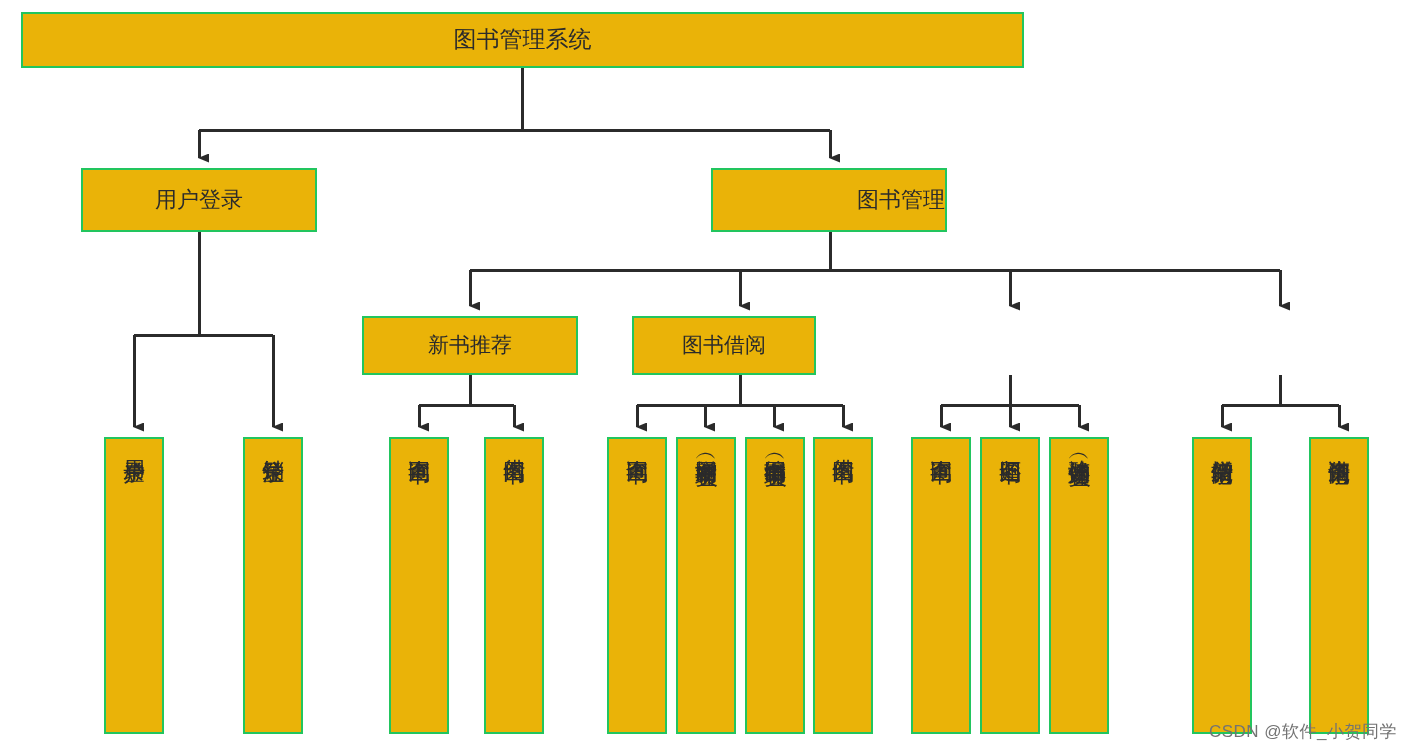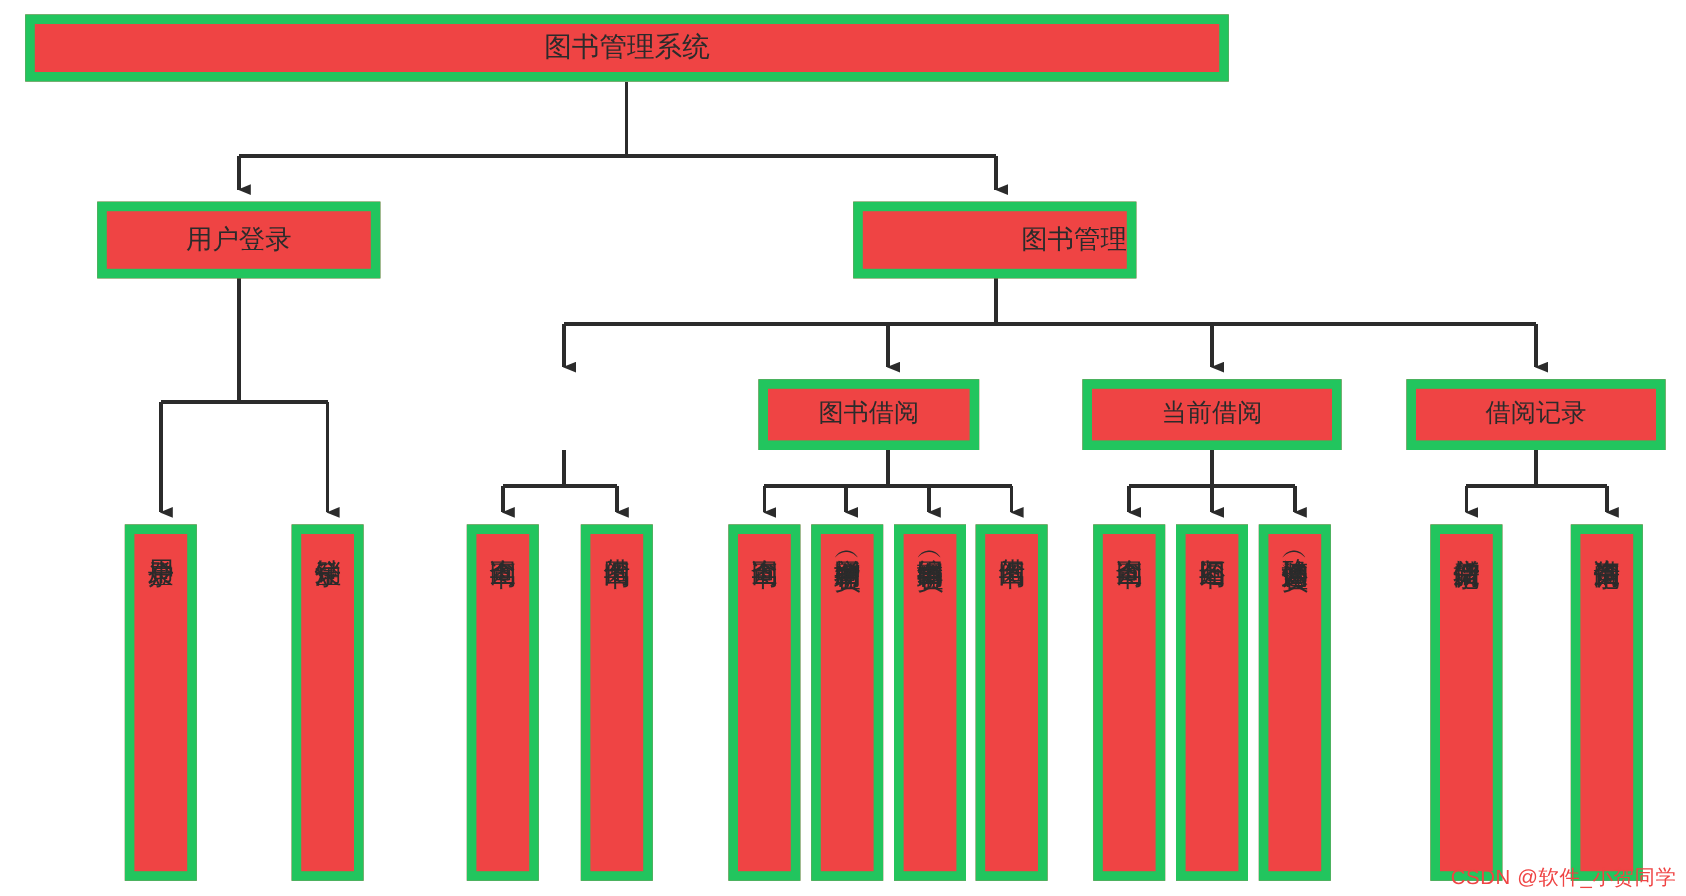--- a/index.html
+++ b/index.html
@@ -21,22 +21,22 @@
     position: absolute;
     left: 0;
     top: 0;
     width: 1405px;
     height: 747px;
     pointer-events: none;
   }
   .node {
     position: absolute;
     box-sizing: border-box;
-    background: #ef4444;
-    border: 8px solid #22c55e;
+    background: #eab308;
+    border: 2px solid #22c55e;
     display: flex;
     align-items: center;
     justify-content: center;
     color: #2b2b2b;
   }
   .node-label {
     display: block;
     text-align: center;
     line-height: 1.18;
     white-space: nowrap;
@@ -54,21 +54,21 @@
     font-size: 22px;
     letter-spacing: 1px;
     line-height: 1.02;
     white-space: pre-line;
   }
   .watermark {
     position: absolute;
     right: 8px;
     bottom: 4px;
     font-size: 17px;
-    color: #ef4444;
+    color: #737373;
     letter-spacing: 0.5px;
     white-space: nowrap;
     user-select: none;
   }
 </style>
 </head>
 <body>
 
 <div id="canvas">
 
@@ -139,32 +139,29 @@
   </div>
 
   <div class="node level-1" style="left:81px; top:168px; width:236px; height:64px;">
     <span class="node-label">用户登录</span>
   </div>
 
   <div class="node level-1" style="left:711px; top:168px; width:236px; height:64px;justify-content:flex-end;">
     <span class="node-label">图书管理</span>
   </div>
 
+  <div class="node level-2" style="left:362px; top:316px; width:216px; height:59px;">
+    <span class="node-label">新书推荐</span>
+  </div>
 
   <div class="node level-2" style="left:632px; top:316px; width:184px; height:59px;">
     <span class="node-label">图书借阅</span>
   </div>
 
-  <div class="node level-2" style="left:902px; top:316px; width:216px; height:59px;">
-    <span class="node-label">当前借阅</span>
-  </div>
-
-  <div class="node level-2" style="left:1172px; top:316px; width:216px; height:59px;">
-    <span class="node-label">借阅记录</span>
-  </div>
+
 
   <div class="node leaf" style="left:104px; top:437px; width:60px; height:297px;">
     <span class="node-label">用户登录</span>
   </div>
 
   <div class="node leaf" style="left:243px; top:437px; width:60px; height:297px;">
     <span class="node-label">注销登录</span>
   </div>
 
   <div class="node leaf" style="left:389px; top:437px; width:60px; height:297px;">

